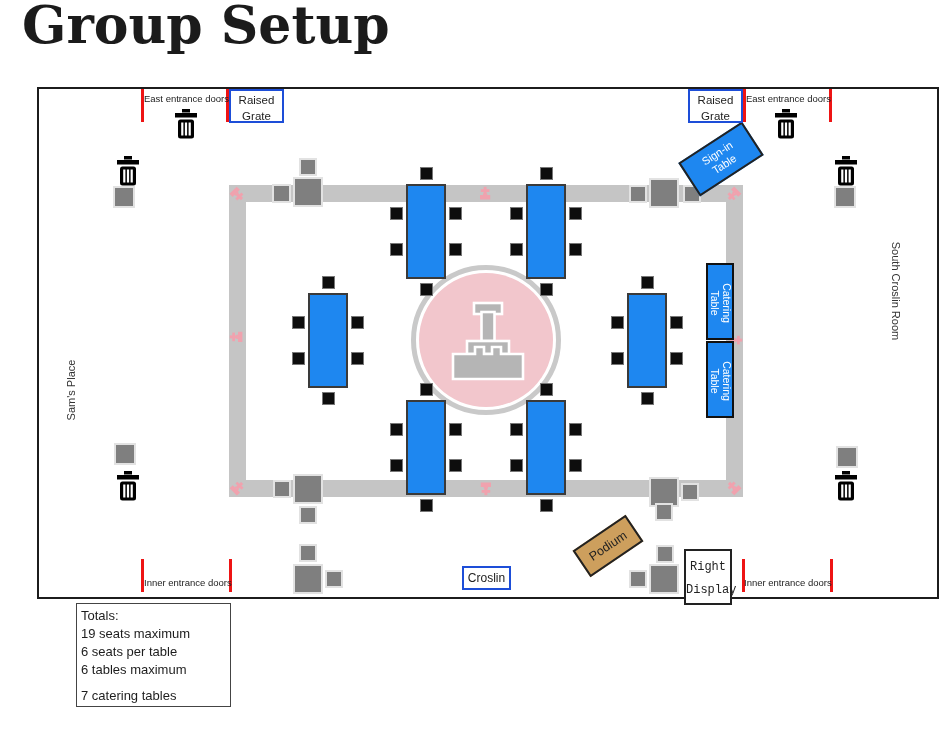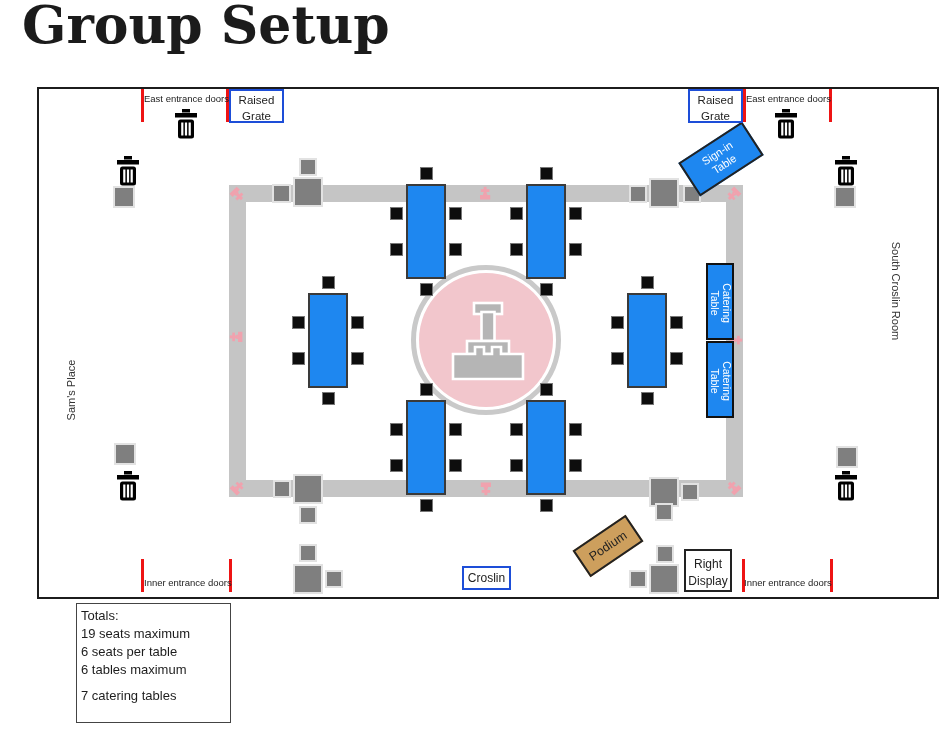--- a/index.html
+++ b/index.html
@@ -17,21 +17,21 @@
     border:2px solid #1c1c1c;background:#fff;margin-left:16px;
   }
   .door-label{position:absolute;font-size:9.5px;color:#222;white-space:nowrap;z-index:7;}
   .box-label{
     position:absolute;background:#fff;border:2px solid #1d4ed8;color:#222;
     text-align:center;z-index:7;box-sizing:border-box;
   }
   .grate{width:55px;height:34px;font-size:11.5px;line-height:16px;padding-top:1px;}
   .carillon{width:124px;height:54px;font-size:12px;padding-top:3px;border-width:2px;border-color:#222;}
   .statues-box{width:49px;height:24px;font-size:12px;line-height:21px;}
-  .rdisplay{width:48px;height:43px;font-size:12px;line-height:17px;padding-top:5px;border-width:2px;border-color:#222;}
+  .rdisplay{width:48px;height:56px;font-size:12px;line-height:23px;padding-top:5px;border-width:2px;border-color:#222;font-family:Liberation Mono, monospace;}
   .vlabel{
     position:absolute;width:124px;height:16px;font-size:11px;color:#333;
     text-align:center;white-space:nowrap;z-index:7;
   }
   .red-line{position:absolute;width:3px;height:33px;background:var(--door-red);z-index:6;}
   .walkway{
     position:absolute;box-sizing:border-box;background:transparent;
     border:17px solid var(--walkway-gray);z-index:1;
   }
   .statue{position:absolute;background:var(--statue-gray);border:2px solid #e2e2e2;box-sizing:border-box;z-index:3;}
@@ -66,21 +66,21 @@
   }
   .signin-text{width:50px;color:#fff;font-size:11px;line-height:13px;text-align:center;}
   .podium{
     position:absolute;left:537px;top:441px;width:64px;height:32px;
     background:var(--podium-tan);border:2px solid #222;box-sizing:border-box;
     transform:rotate(-34deg);z-index:5;display:flex;align-items:center;justify-content:center;
     font-size:12.5px;color:#222;
   }
   .trash{position:absolute;width:24px;height:30px;z-index:3;}
   .totals{
-    position:absolute;left:76px;top:603px;width:155px;height:120px;
+    position:absolute;left:76px;top:603px;width:155px;height:104px;
     border:1px solid #444;box-sizing:border-box;padding:3px 0 0 4px;
     font-size:13px;line-height:18px;color:#1d1d1d;background:#fff;
   }
   .totals .catering-line{margin-top:8px;}
 </style>
 </head>
 <body>
 
 <h1 class="title">Group Setup</h1>
 

